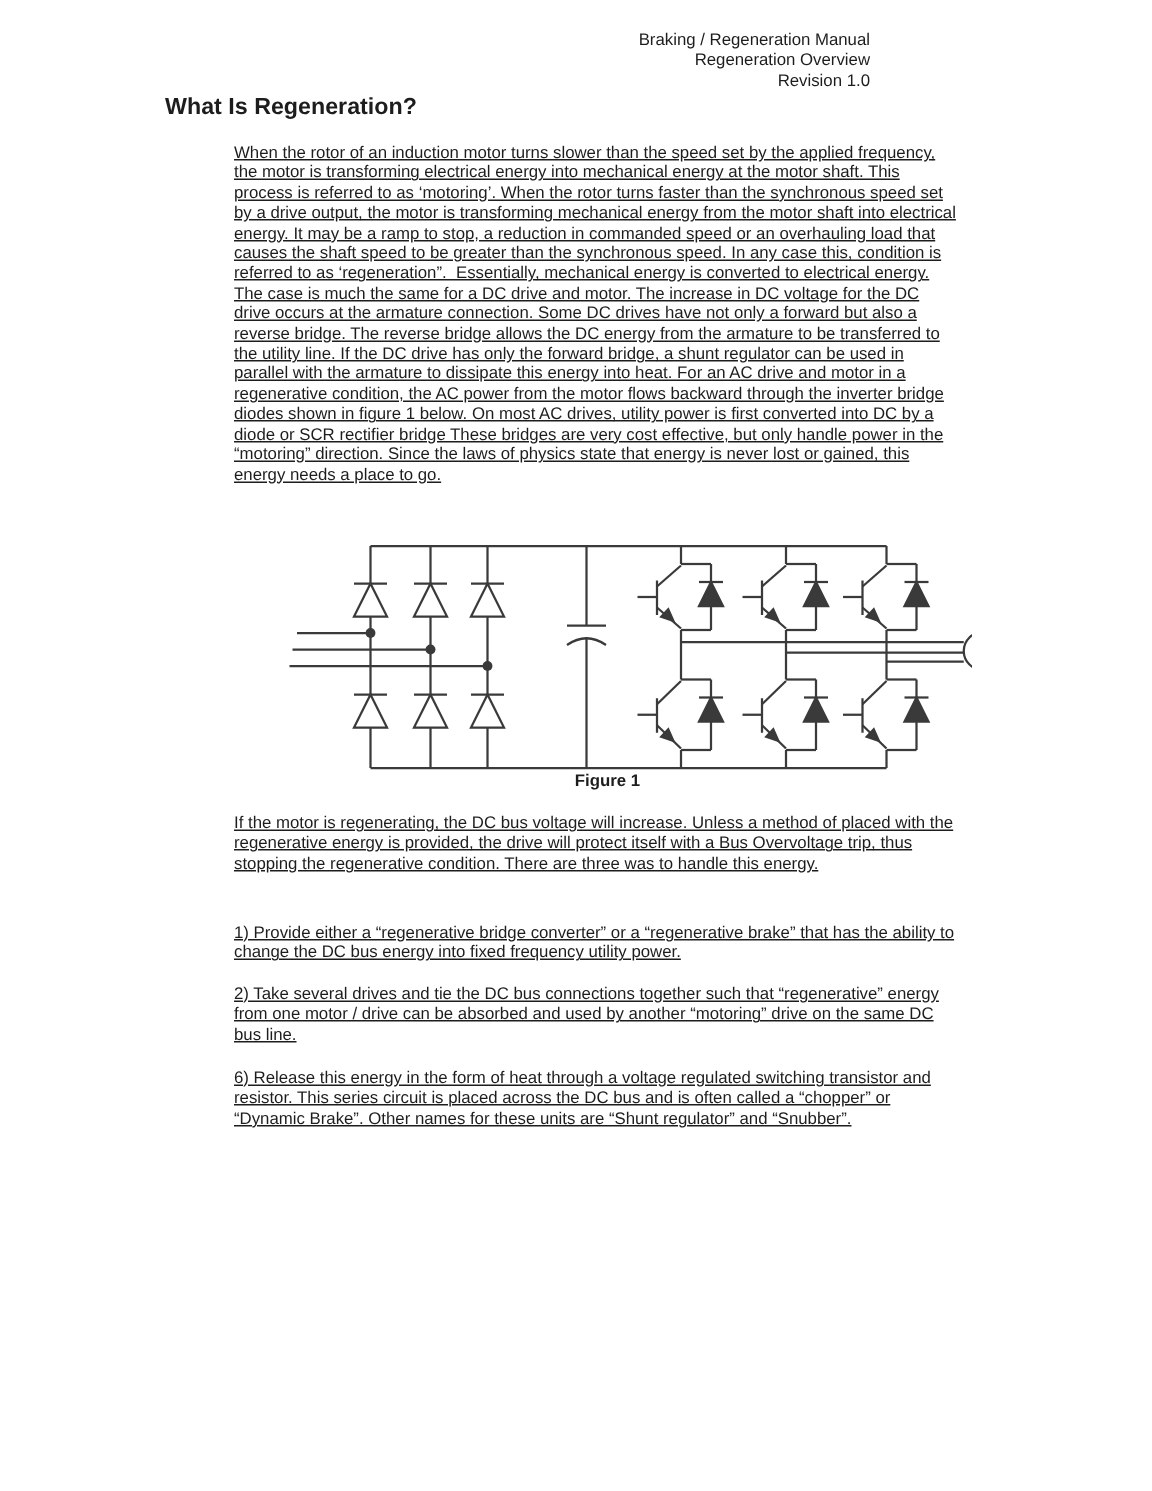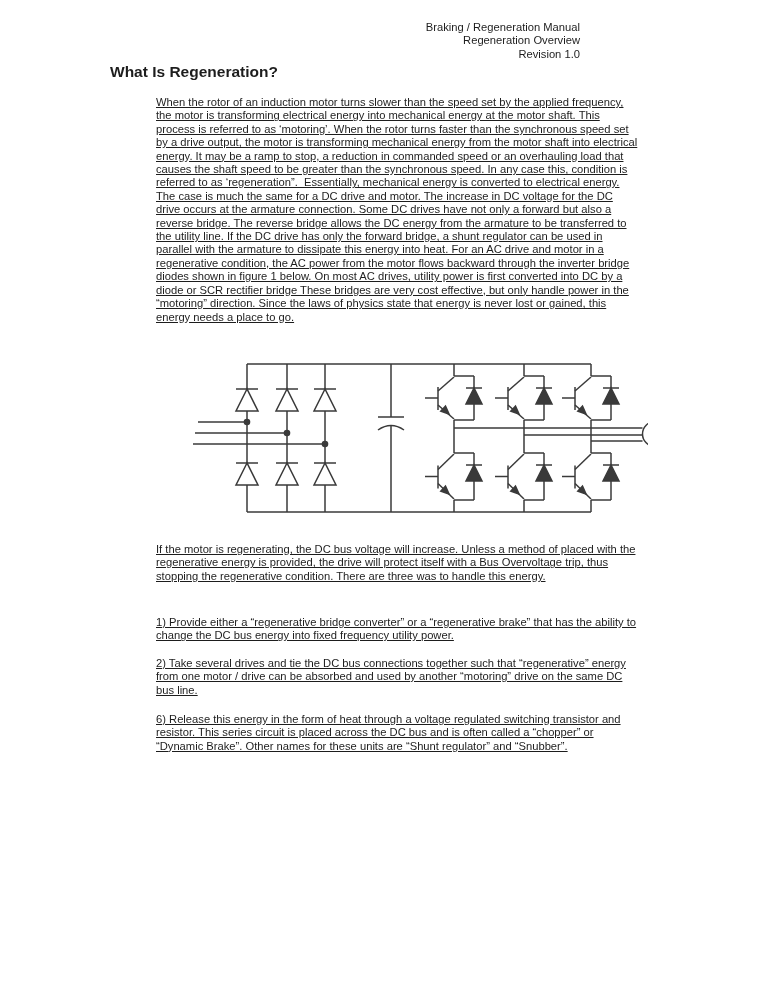--- a/index.html
+++ b/index.html
@@ -221,20 +221,21 @@
           <polygon points="396,134 387.8,131.2 392.5,126.1" fill="#3a3a3a" stroke="#3a3a3a" stroke-width="1.5" stroke-linejoin="miter"></polygon>
           <line x1="401" y1="140" x2="401" y2="152" stroke="#3a3a3a" stroke-width="1.5"></line>
           <line x1="401" y1="81" x2="452.5" y2="81" stroke="#3a3a3a" stroke-width="1.5"></line>
         </g>
       </g>
       <g>
         <circle cx="465" cy="74" r="12.5" fill="#ffffff" stroke="#3a3a3a" stroke-width="1.5"></circle>
       </g>
     </svg>
 
+  <div class="caption">Figure 1</div>
 
   <div class="para p2">If the motor is regenerating, the DC bus voltage will increase. Unless a method of placed with the
 regenerative energy is provided, the drive will protect itself with a Bus Overvoltage trip, thus
 stopping the regenerative condition. There are three was to handle this energy.</div>
 
   <div class="para p3">1) Provide either a “regenerative bridge converter” or a “regenerative brake” that has the ability to
 change the DC bus energy into fixed frequency utility power.</div>
 
   <div class="para p4">2) Take several drives and tie the DC bus connections together such that “regenerative” energy
 from one motor / drive can be absorbed and used by another “motoring” drive on the same DC

